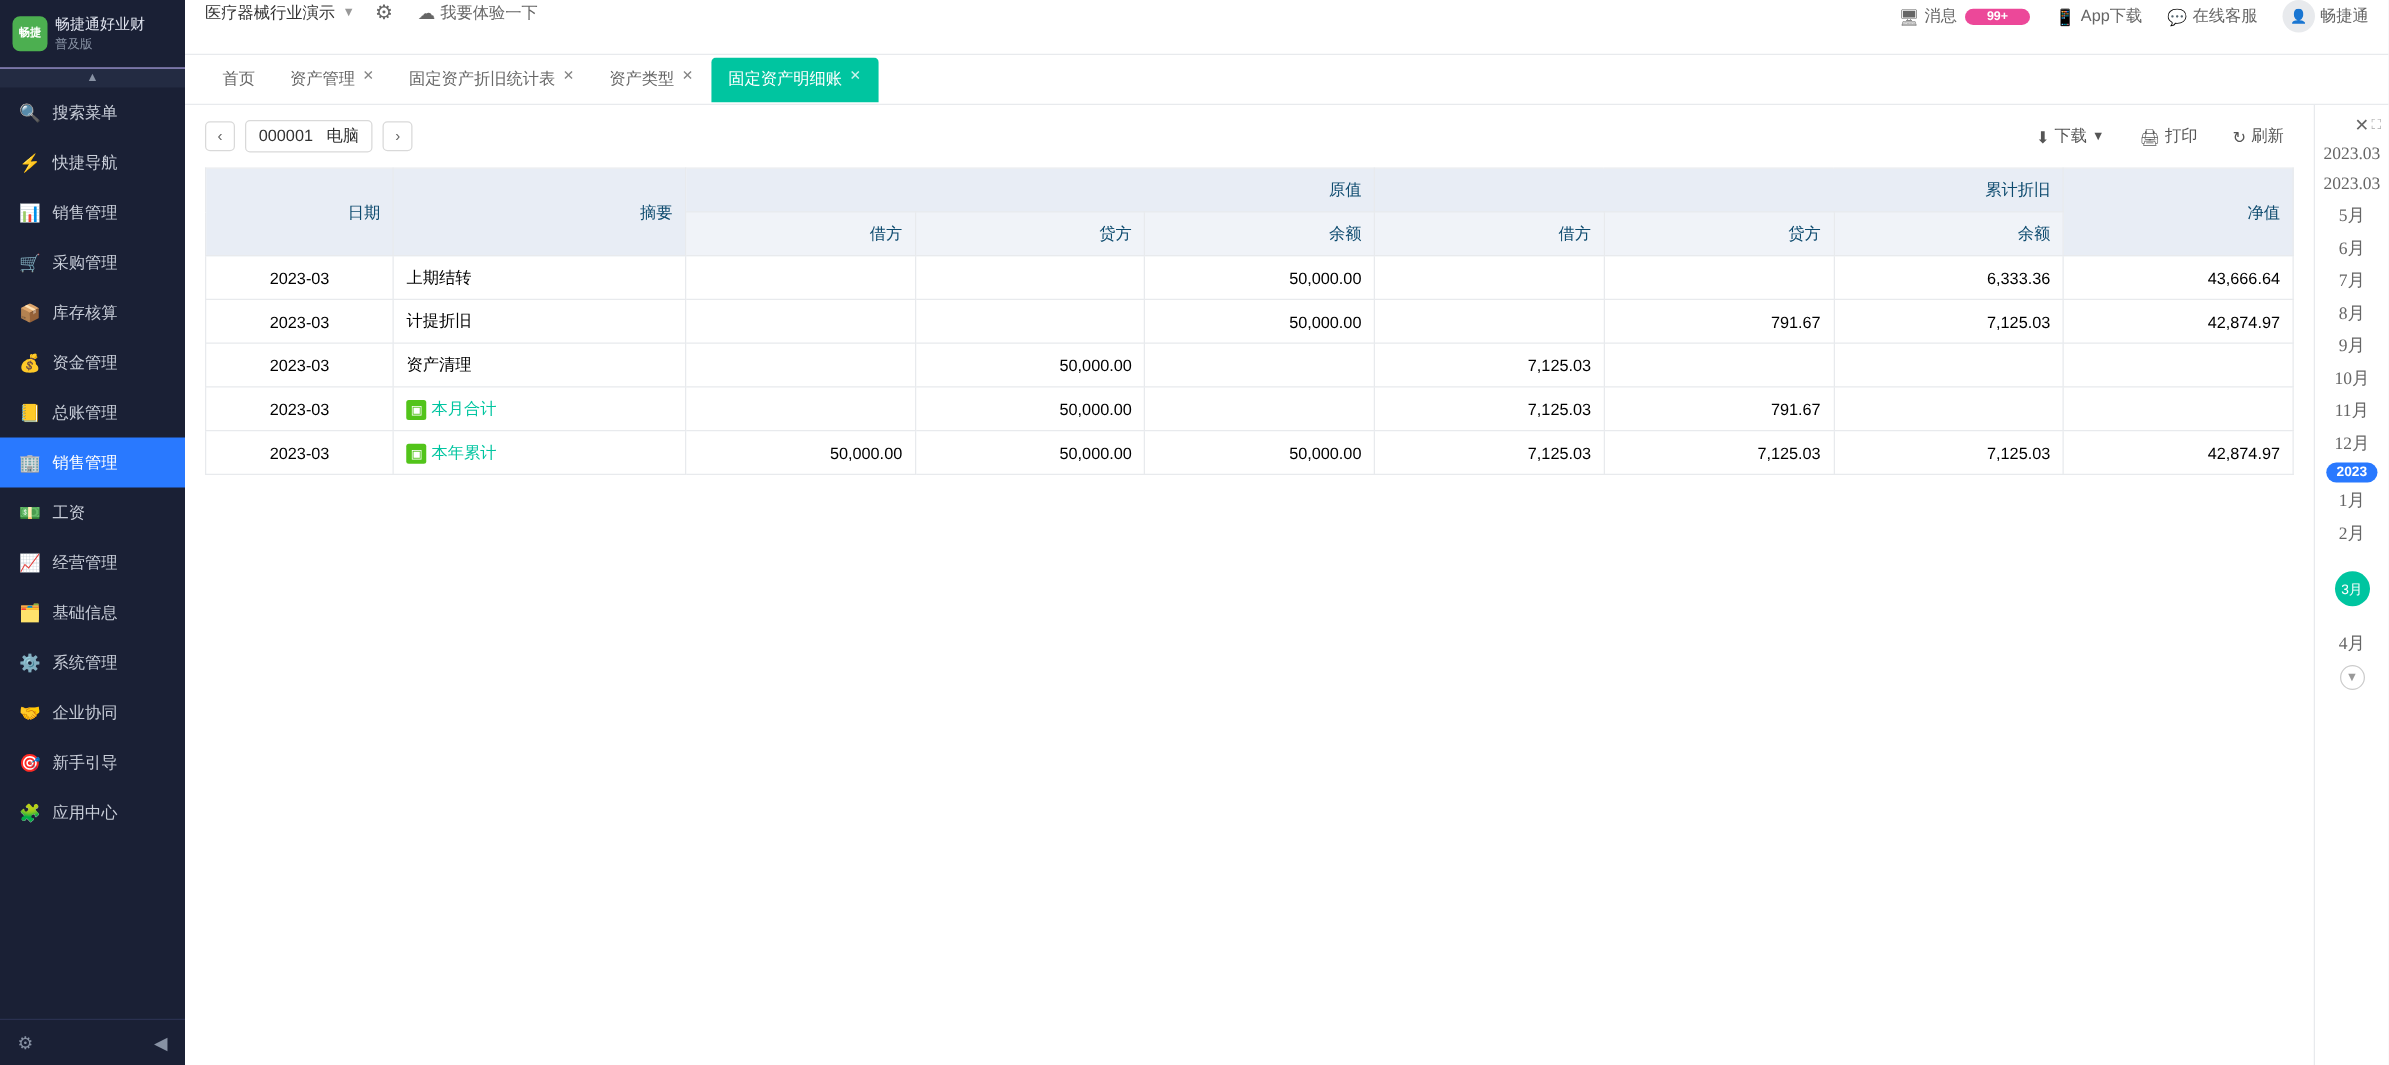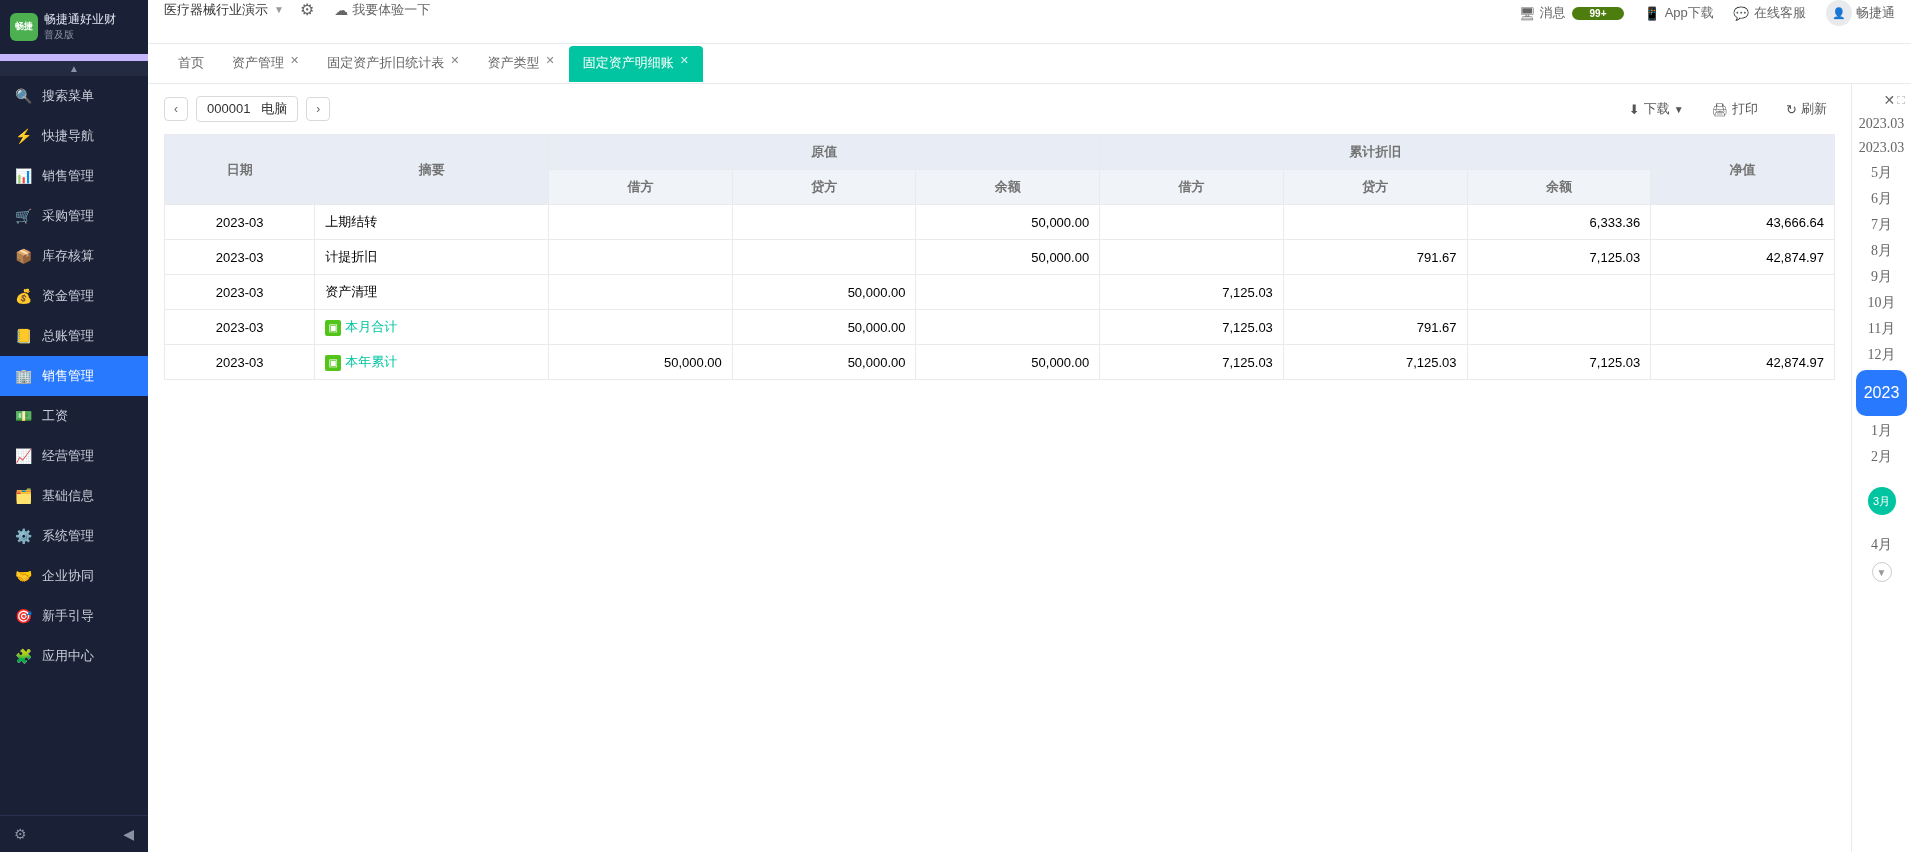--- a/index.html
+++ b/index.html
@@ -13,21 +13,21 @@
       display: flex;
       flex-direction: column;
       flex-shrink: 0;
       height: 100%;
     }
     .sidebar-logo {
       display: flex;
       align-items: center;
       padding: 12px 10px;
       background: #1a2035;
-      border-bottom: 7px solid #c4b5fd;
+      border-bottom: 1px solid #c4b5fd;
     }
     .logo-icon {
       width: 28px; height: 28px;
       background: #4caf50;
       border-radius: 6px;
       display: flex; align-items: center; justify-content: center;
       color: #fff; font-size: 11px; font-weight: bold; margin-right: 6px;
     }
     .logo-text { font-size: 12px; color: #e0e4ef; line-height: 1.3; }
     .logo-sub { font-size: 10px; color: #8892a4; }
@@ -77,21 +77,21 @@
     .settings-icon { color: #666; font-size: 16px; cursor: pointer; margin-right: 20px; }
     .experience-btn {
       display: flex; align-items: center; gap: 4px;
       font-size: 13px; color: #666; cursor: pointer;
     }
     .topbar-right {
       display: flex; align-items: center; gap: 20px; font-size: 13px; color: #666;
     }
     .topbar-right-item { display: flex; align-items: center; gap: 4px; cursor: pointer; }
     .badge-red {
-      background: #4d7c0f; color: #fff; border-radius: 8px;
+      background: #ec4899; color: #fff; border-radius: 8px;
       font-size: 10px; padding: 1px 18px; margin-left: 2px; font-weight: bold;
     }
     .user-avatar {
       width: 26px; height: 26px; background: #e8eaed;
       border-radius: 50%; display: flex; align-items: center; justify-content: center;
       font-size: 11px; color: #666;
     }
 
     
     .tabs-bar {
@@ -172,23 +172,22 @@
       font-size: 13px;
     }
     .data-table th, .data-table td {
       border: 1px solid #e8eaed;
       padding: 8px 10px;
       text-align: right;
       white-space: nowrap;
     }
     .data-table th {
       background: #f0f3f8;
-      color: #737373;
-      font-weight: bold;
-      text-align: center;
+      color: #0c4a6e;
+      font-weight: normal;
     }
     .data-table td.text-center { text-align: center; }
     .data-table td.text-left { text-align: left; }
     .data-table .group-header th {
       background: #e8edf5;
     }
     .summary-icon {
       display: inline-flex; align-items: center; justify-content: center;
       width: 16px; height: 16px; background: #52c41a; color: #fff;
       border-radius: 2px; font-size: 10px; margin-right: 4px;
@@ -213,21 +212,21 @@
     .timeline-close {
       font-size: 14px; color: #666; cursor: pointer;
     }
     .timeline-item {
       font-size: 14px; color: #666; cursor: pointer;
       padding: 4px 0; width: 100%;
       display: flex; align-items: center; justify-content: center; font-family: Liberation Serif, serif;
     }
     .timeline-year-badge {
       background: #2979ff; color: #fff; border-radius: 10px;
-      padding: 14px 8px; font-size: 16px; font-weight: normal; margin: 2px 0;
+      padding: 2px 8px; font-size: 11px; font-weight: bold; margin: 2px 0;
     }
     .tl-active-month {
       background: #00c5a0; color: #fff; border-radius: 50%;
       width: 28px; height: 28px; display: flex; align-items: center; justify-content: center;
       font-size: 11px; margin: 17px auto;
     }
     .tl-down-arrow {
       width: 20px; height: 20px; border: 1px solid #ccc; border-radius: 50%;
       display: flex; align-items: center; justify-content: center;
       color: #999; font-size: 10px; cursor: pointer; margin: 4px auto;

